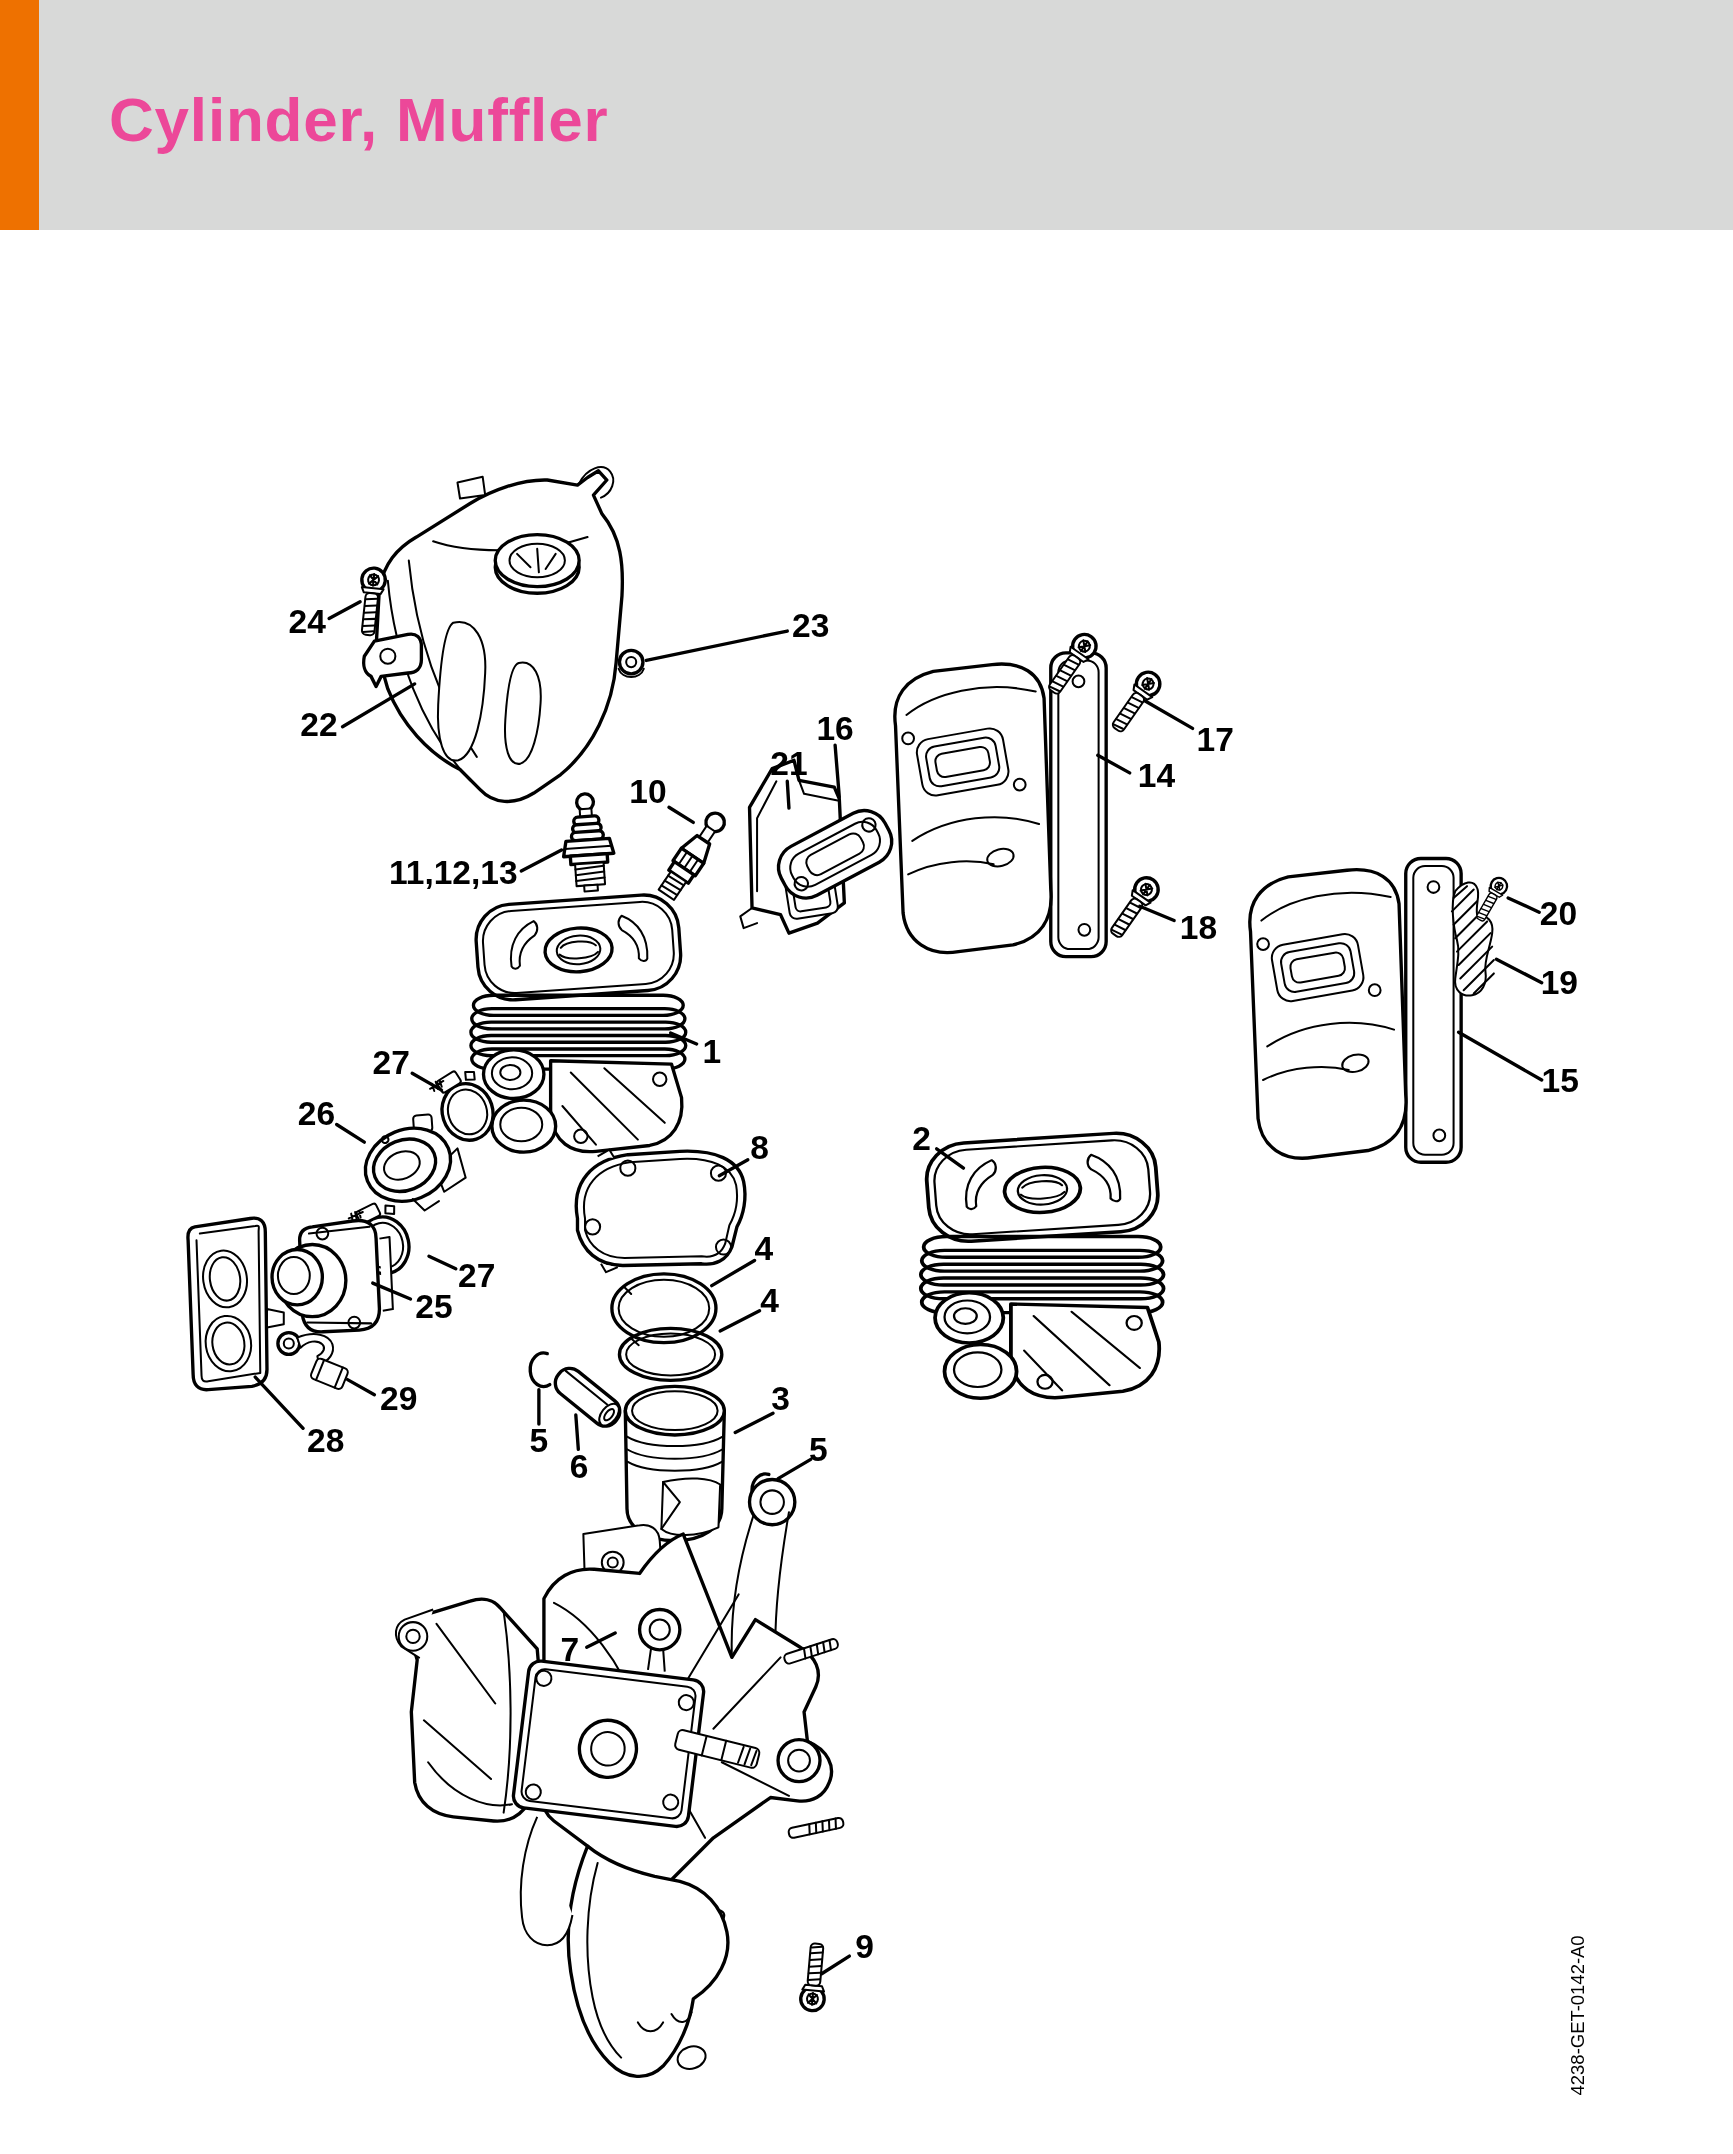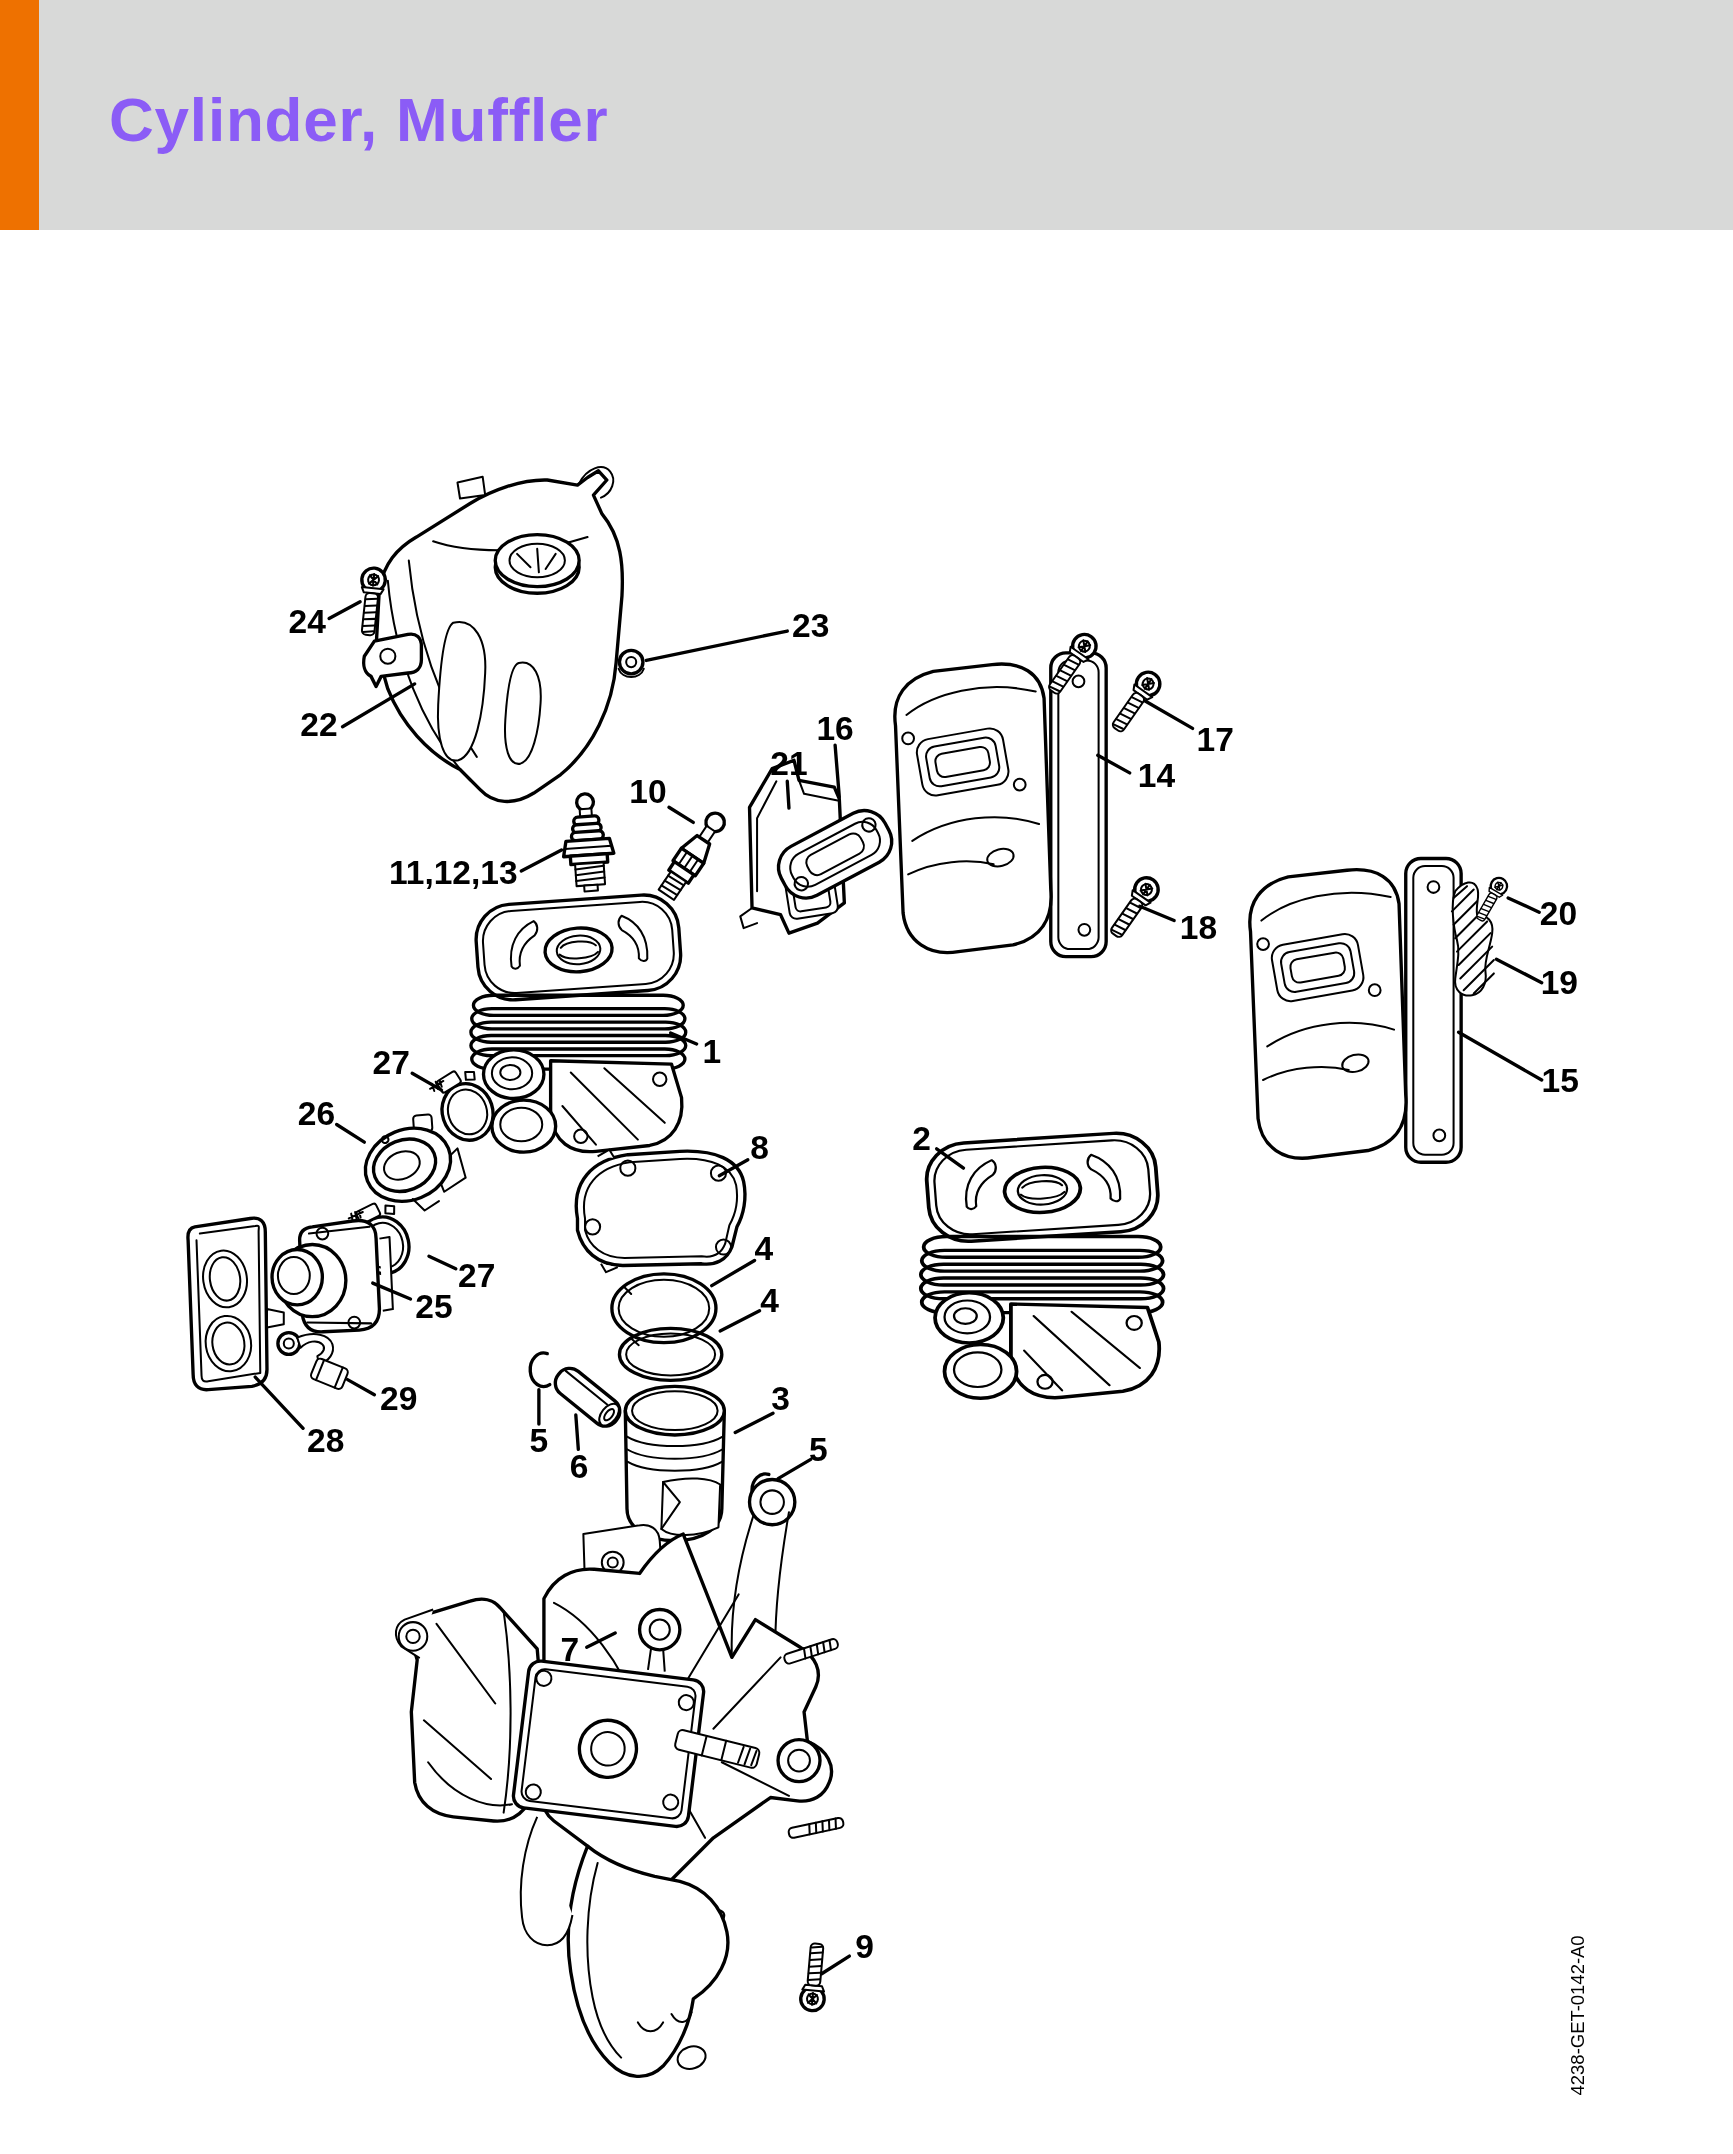--- a/index.html
+++ b/index.html
@@ -1,21 +1,21 @@
 <!DOCTYPE html>
 <html style="font-size:13.4px"><head>
 <meta charset="utf-8">
 <style>
   html,body{margin:0;padding:0;background:#fff;}
   #page{position:relative;width:1734px;height:2155px;background:#fff;overflow:hidden;
         font-family:"Liberation Sans",sans-serif;}
   #header-band{position:absolute;left:39px;top:0;width:1695px;height:230px;}
   #accent-bar{position:absolute;left:0;top:0;width:39px;height:230px;}
   #page-title{position:absolute;left:109px;top:84px;font-size:62px;font-weight:bold;
-              color:#8b5cf6;letter-spacing:0.8px;}
+              color:#ec4899;letter-spacing:0.8px;}
   svg{position:absolute;left:0;top:0;}
   .ln{stroke:#000;fill:none;stroke-width:4;stroke-linecap:round;stroke-linejoin:round;}
   .ln2{stroke:#000;fill:none;stroke-width:2.4;stroke-linecap:round;stroke-linejoin:round;}
   .fw{stroke:#000;fill:#fff;stroke-width:4;stroke-linejoin:round;}
   .fw2{stroke:#000;fill:#fff;stroke-width:2.4;stroke-linejoin:round;}
   .callout-text{font-family:"Liberation Sans",sans-serif;font-weight:bold;font-size:40px;fill:#000;}
   .doc-code{font-family:"Liberation Sans",sans-serif;font-size:22px;fill:#000;}
 </style>
 </head>
 <body>

